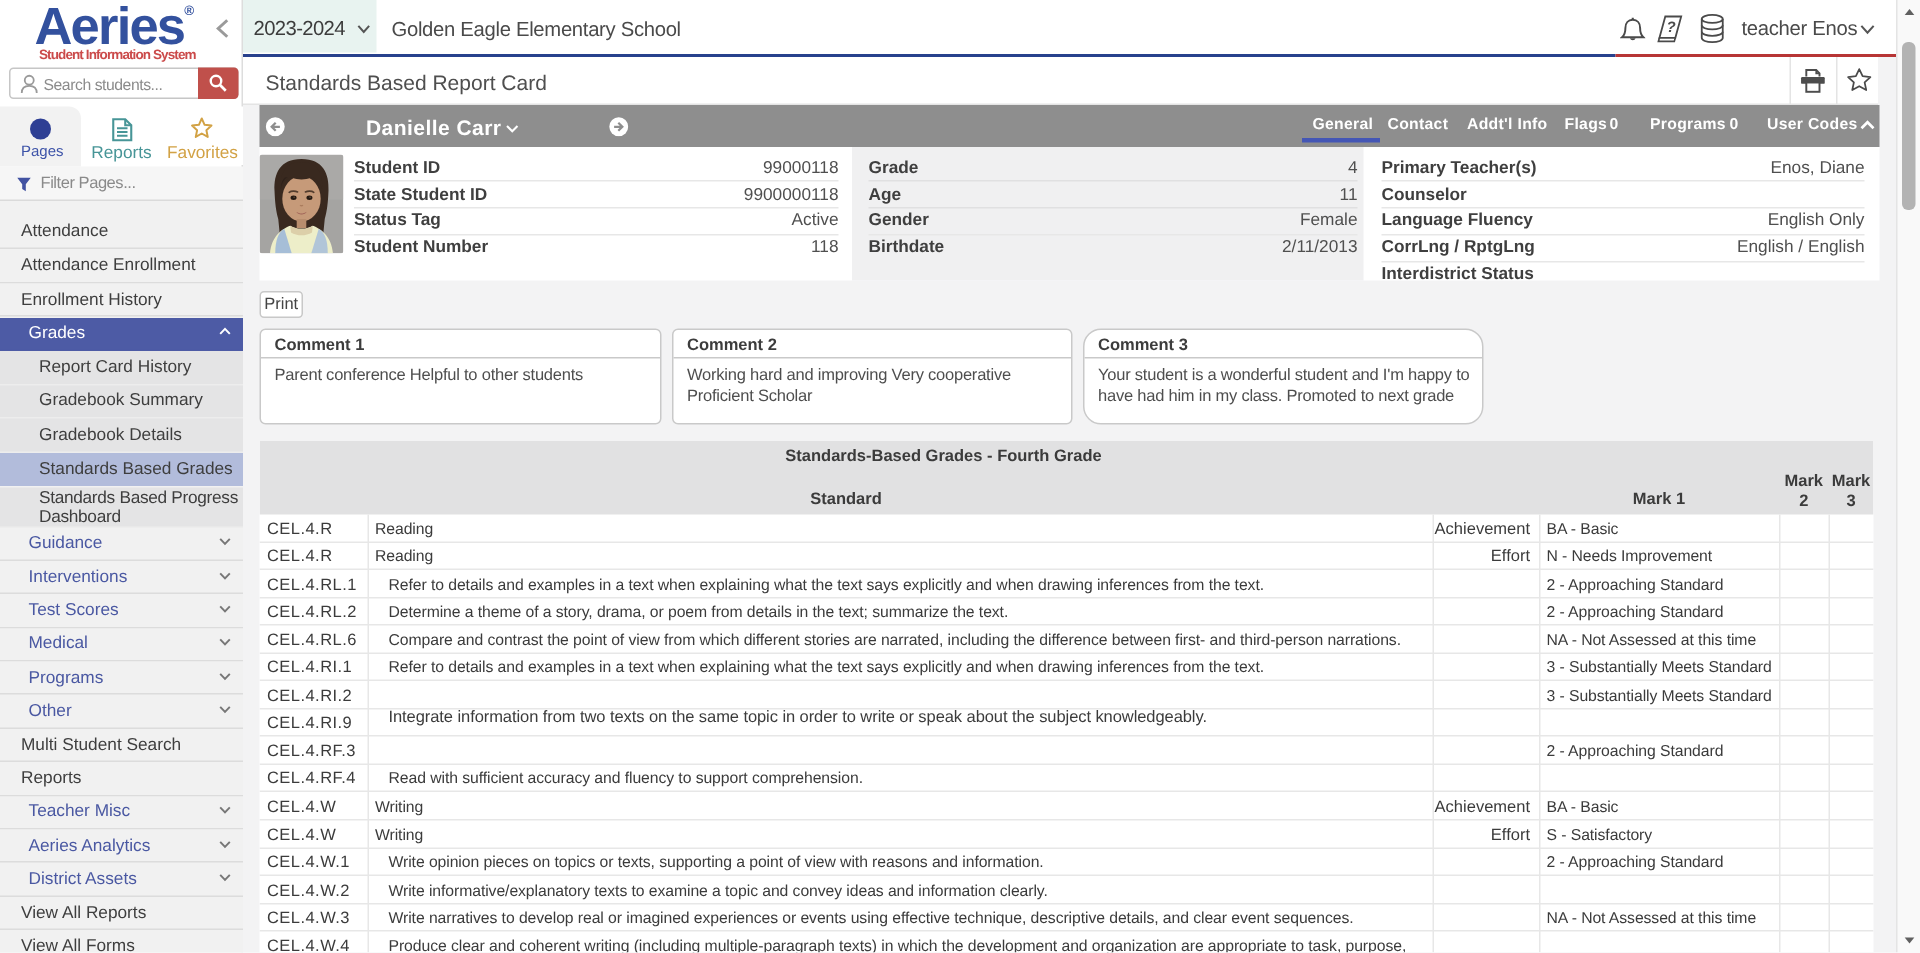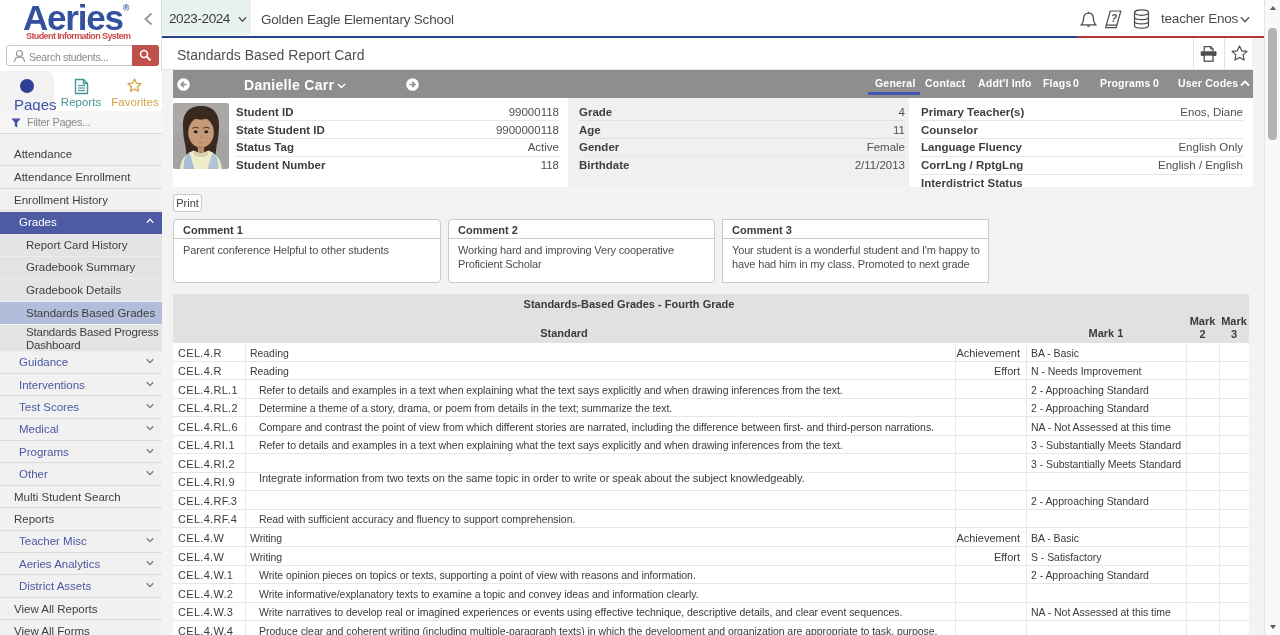--- a/index.html
+++ b/index.html
@@ -37,21 +37,21 @@
       <svg class="abs ic" style="left:7px; top:4px;" width="13" height="13" viewBox="0 0 13 13">
           <circle cx="5" cy="5" r="3.5" fill="none" stroke="#fff" stroke-width="1.6"></circle>
           <line x1="7.7" y1="7.7" x2="11.5" y2="11.5" stroke="#fff" stroke-width="1.8"></line>
         </svg>
     </div>
   </div>
 
   <div class="abs" style="left:0; top:71px; width:162px; height:39px; background:#fff;"></div>
   <div class="abs" style="left:0; top:71px; width:54px; height:40px; background:#f2f2f2; border-radius:0 8px 0 0;"></div>
   <div class="abs" style="left:20px; top:79px; width:14px; height:14px; border-radius:50%; background:#2e3f94;"></div>
-  <div class="abs" style="left:0; top:96px; width:54px; text-align:right; font-size:15px; color:#3d53a8;padding-left:14px;">Pages</div>
+  <div class="abs" style="left:0; top:96px; width:54px; text-align:left; font-size:10px; color:#3d53a8;padding-left:14px;">Pages</div>
   <svg class="abs ic" style="left:74px; top:78px;" width="15" height="17" viewBox="0 0 15 17">
     <path d="M1.5 1.5 H9.5 L13.5 5.5 V15.5 H1.5 Z" fill="none" stroke="#479597" stroke-width="1.4"></path>
     <path d="M9.5 1.5 V5.5 H13.5" fill="none" stroke="#479597" stroke-width="1.4"></path>
     <line x1="4" y1="7.5" x2="11" y2="7.5" stroke="#479597" stroke-width="1.2"></line>
     <line x1="4" y1="10" x2="11" y2="10" stroke="#479597" stroke-width="1.2"></line>
     <line x1="4" y1="12.5" x2="11" y2="12.5" stroke="#479597" stroke-width="1.2"></line>
   </svg>
   <div class="abs" style="left:54px; top:96px; width:54px; text-align:center; font-size:11.5px; color:#479597;">Reports</div>
   <svg class="abs ic" style="left:127px; top:78px;" width="15" height="15" viewBox="0 0 15 15">
     <path d="M7.5 1 L9.4 5.2 L14 5.7 L10.6 8.8 L11.5 13.3 L7.5 11 L3.5 13.3 L4.4 8.8 L1 5.7 L5.6 5.2 Z" fill="none" stroke="#d2a245" stroke-width="1.3" stroke-linejoin="round"></path>
@@ -308,21 +308,21 @@
 <div class="abs" style="left:173px; top:219px; width:268px; height:64px; background:#fff; border:1px solid #c9c9c9; border-radius:4px;">
   <div class="abs b" style="left:9px; top:3.5px; font-size:11px; color:#3c3c3c;">Comment 1</div>
   <div class="abs" style="left:0; top:17.5px; width:100%; height:1px; background:#c9c9c9;"></div>
   <div class="abs" style="left:9px; top:23px; width:252px; font-size:11px; color:#4e4e4e; line-height:14px; letter-spacing:-0.15px;">Parent conference Helpful to other students</div>
 </div>
 <div class="abs" style="left:448px; top:219px; width:267px; height:64px; background:#fff; border:1px solid #c9c9c9; border-radius:4px;">
   <div class="abs b" style="left:9px; top:3.5px; font-size:11px; color:#3c3c3c;">Comment 2</div>
   <div class="abs" style="left:0; top:17.5px; width:100%; height:1px; background:#c9c9c9;"></div>
   <div class="abs" style="left:9px; top:23px; width:252px; font-size:11px; color:#4e4e4e; line-height:14px; letter-spacing:-0.15px;">Working hard and improving Very cooperative Proficient Scholar</div>
 </div>
-<div class="abs" style="left:722px; top:219px; width:267px; height:64px; background:#fff; border:1px solid #c9c9c9; border-radius:0;">
+<div class="abs" style="left:722px; top:219px; width:267px; height:64px; background:#fff; border:1px solid #c9c9c9; border-radius:12px;">
   <div class="abs b" style="left:9px; top:3.5px; font-size:11px; color:#3c3c3c;">Comment 3</div>
   <div class="abs" style="left:0; top:17.5px; width:100%; height:1px; background:#c9c9c9;"></div>
   <div class="abs" style="left:9px; top:23px; width:252px; font-size:11px; color:#4e4e4e; line-height:14px; letter-spacing:-0.15px;">Your student is a wonderful student and I'm happy to have had him in my class. Promoted to next grade</div>
 </div>
 
 <div class="abs" style="left:173px; top:294px; width:1076px; height:341px; background:#fff; overflow:hidden; font-size:11px; color:#3b3b3b;">
 <div class="abs" style="left:0; top:0; width:1076px; height:49px; background:#e1e1e2;"></div>
 <div class="abs b" style="left:0; top:4px; width:912px; text-align:center;">Standards-Based Grades - Fourth Grade</div>
 <div class="abs b" style="left:0; top:33px; width:782px; text-align:center;">Standard</div>
 <div class="abs b" style="left:853px; top:33px; width:160px; text-align:center;">Mark 1</div>

